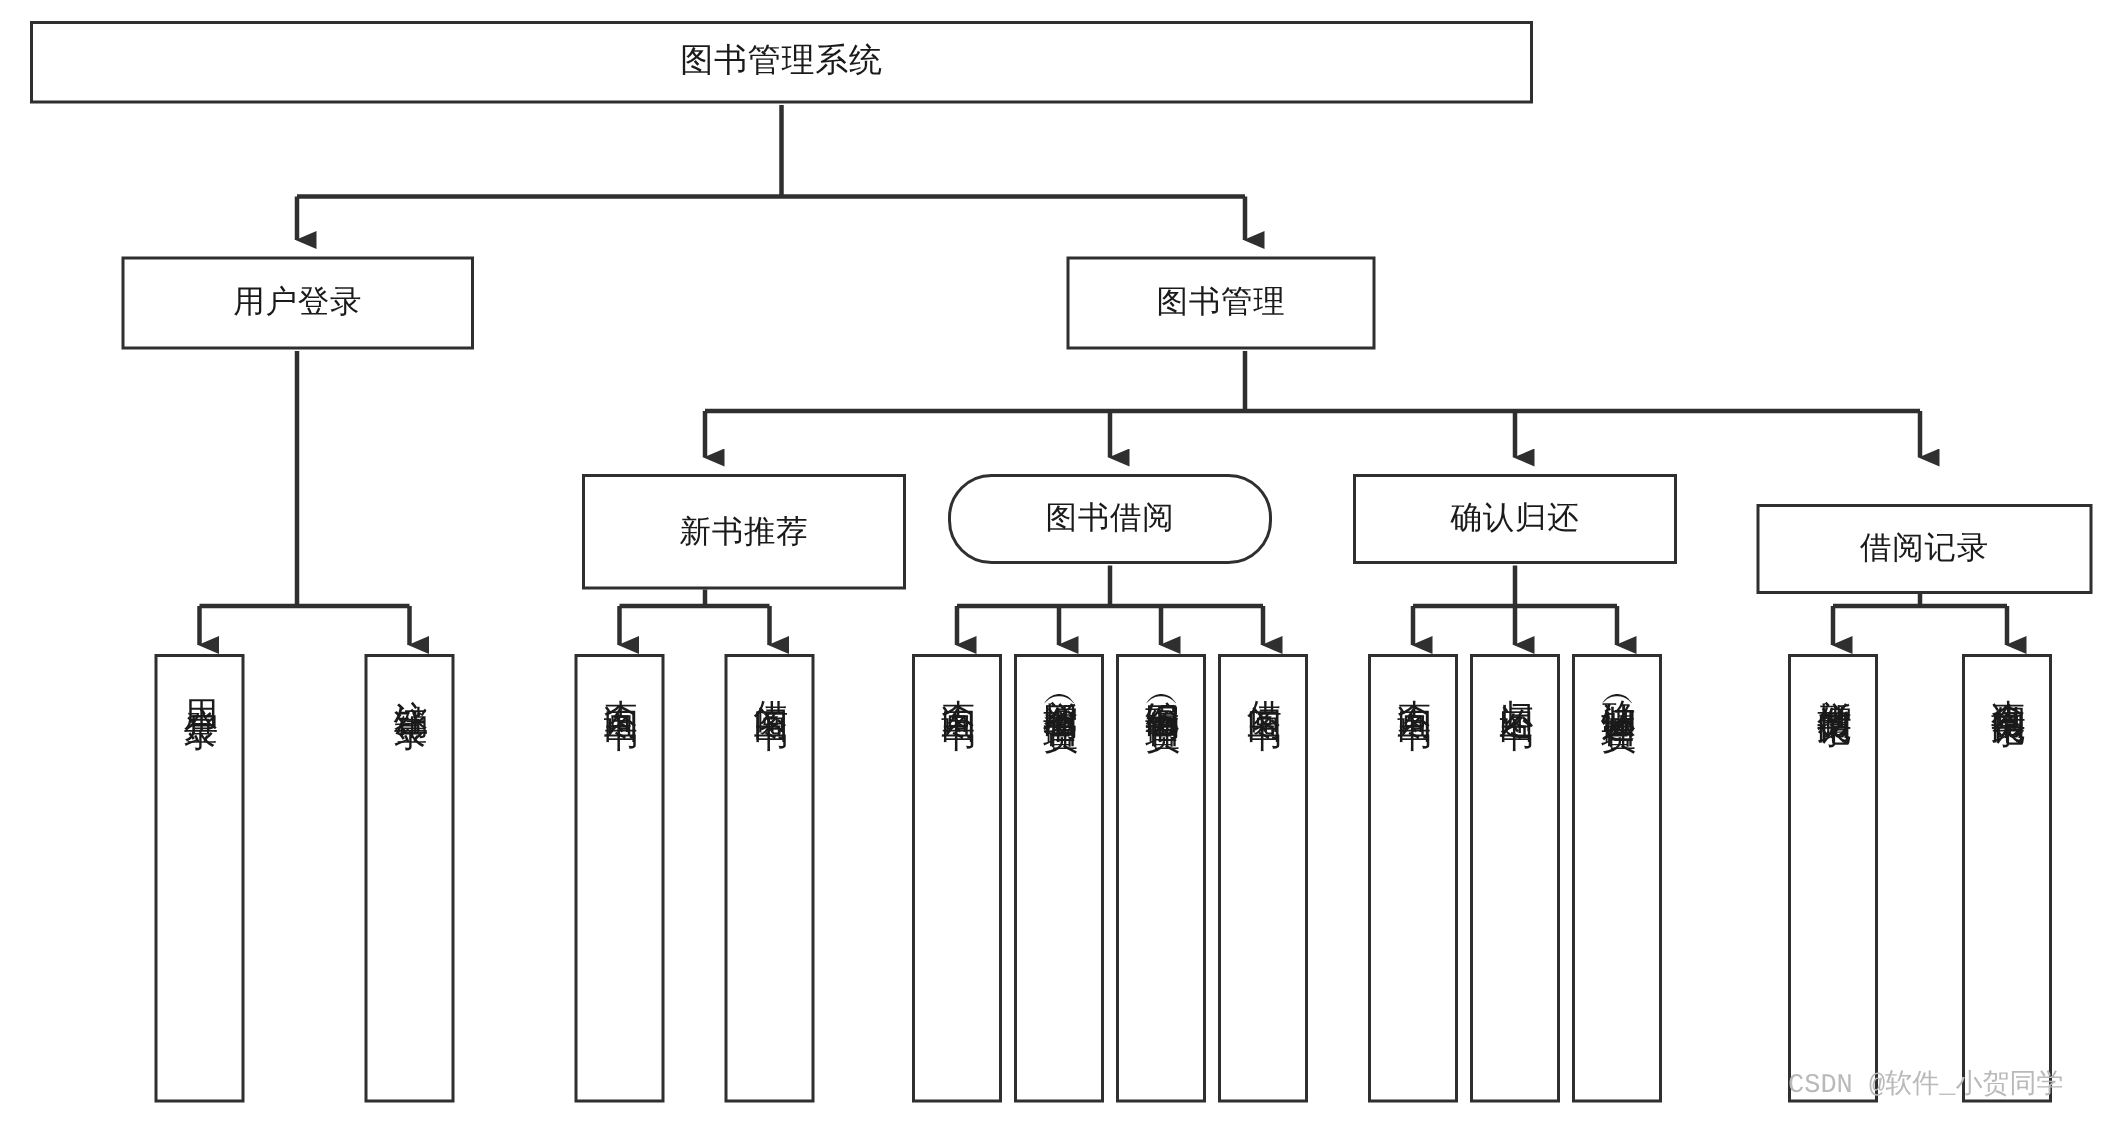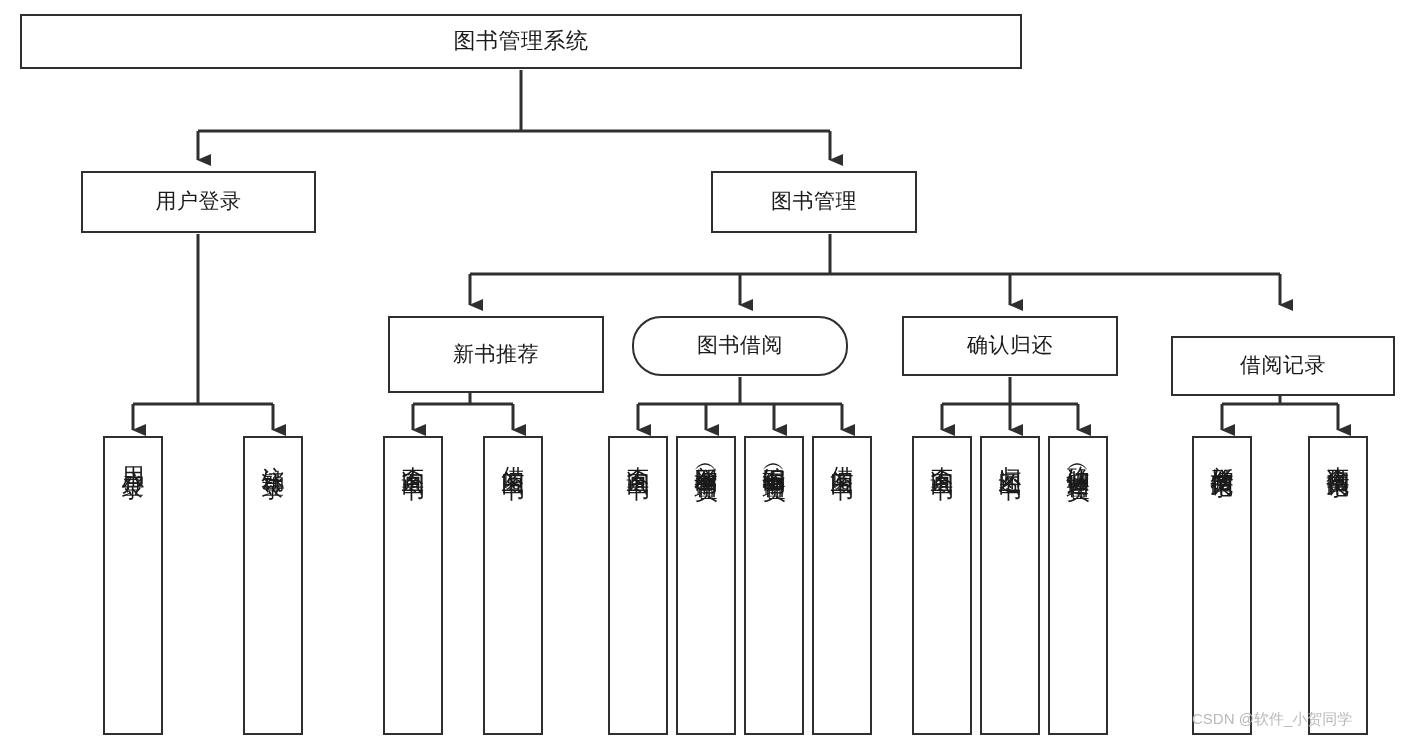--- a/index.html
+++ b/index.html
@@ -58,24 +58,24 @@
     line-height: 1;
   }
   .node.vert.tall .label {
     font-size: 23px;
     letter-spacing: 2px;
   }
   #watermark {
     position: absolute;
     left: 1192px;
     top: 710px;
-    font-size: 15px;
+    font-size: 18px;
     color: #b9b9b9;
     white-space: nowrap;
-    font-family: Liberation Sans, sans-serif;
+    font-family: Liberation Mono, monospace;
   }
 </style>
 </head>
 <body>
 
 <div id="canvas">
 
   <svg id="edges" viewBox="0 0 1405 747" xmlns="http://www.w3.org/2000/svg">
     <defs>
       <marker id="arrow" viewBox="0 0 12 14" refX="6" refY="13" markerWidth="12" markerHeight="14" orient="auto-start-reverse" markerUnits="userSpaceOnUse">

